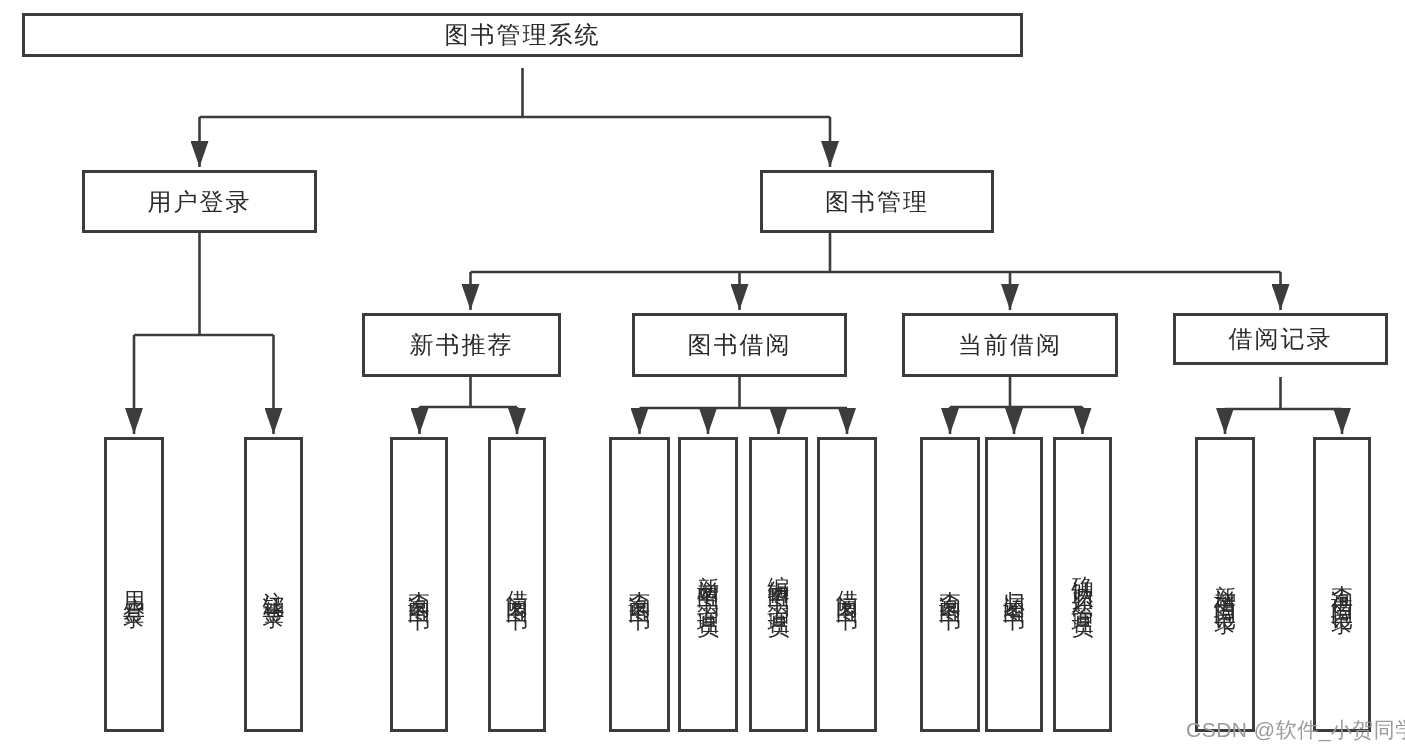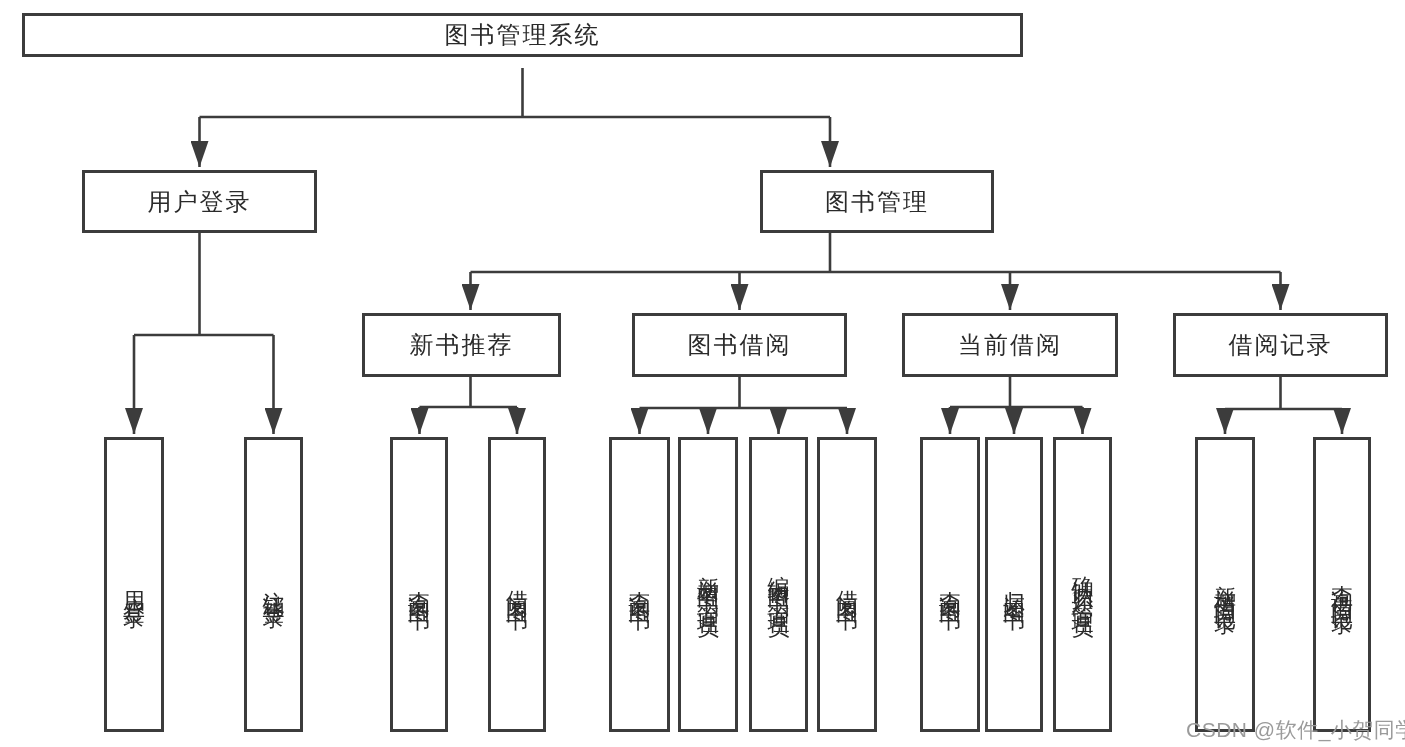--- a/index.html
+++ b/index.html
@@ -126,21 +126,21 @@
 
   <div class="node h" style="left:362px; top:313px; width:199px; height:64px;">
     <span>新书推荐</span>
   </div>
   <div class="node h" style="left:632px; top:313px; width:215px; height:64px;">
     <span>图书借阅</span>
   </div>
   <div class="node h" style="left:902px; top:313px; width:216px; height:64px;font-family:Liberation Mono, monospace;">
     <span>当前借阅</span>
   </div>
-  <div class="node h" style="left:1173px; top:313px; width:215px; height:64px;">
+  <div class="node h" style="left:1173px; top:313px; width:215px; height:52px;">
     <span>借阅记录</span>
   </div>
 
   <div class="node v" style="left:104px; top:437px; width:60px; height:295px;">
     <span>用户登录</span>
   </div>
   <div class="node v" style="left:244px; top:437px; width:59px; height:295px;">
     <span>注销登录</span>
   </div>
 

